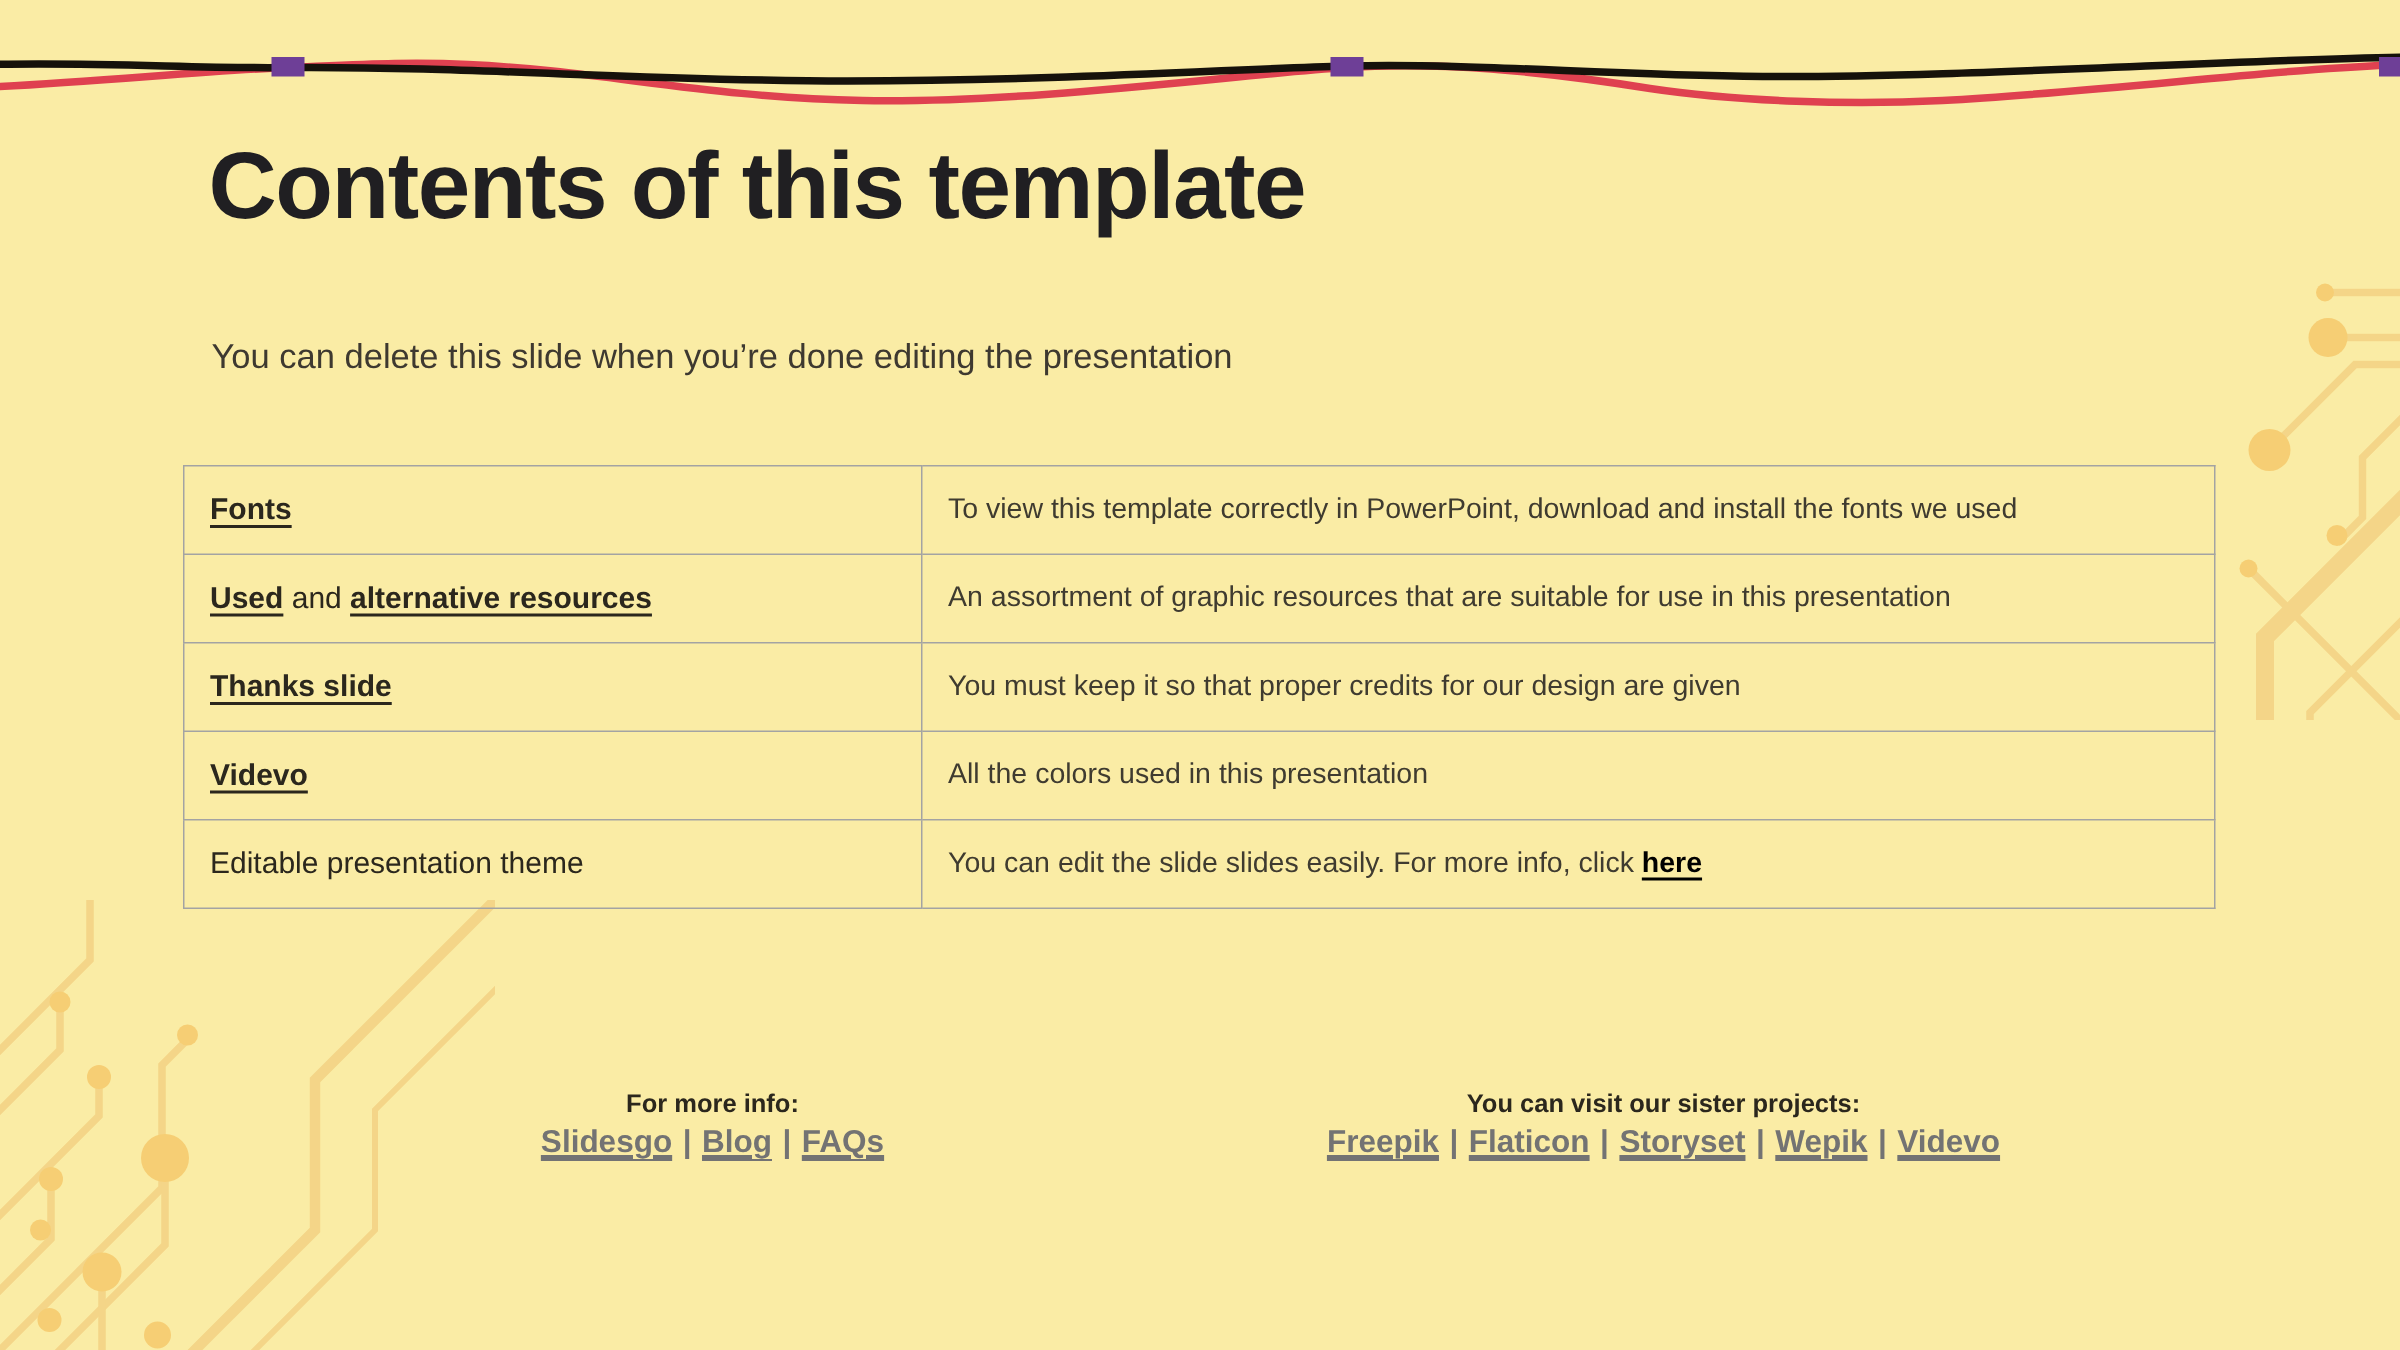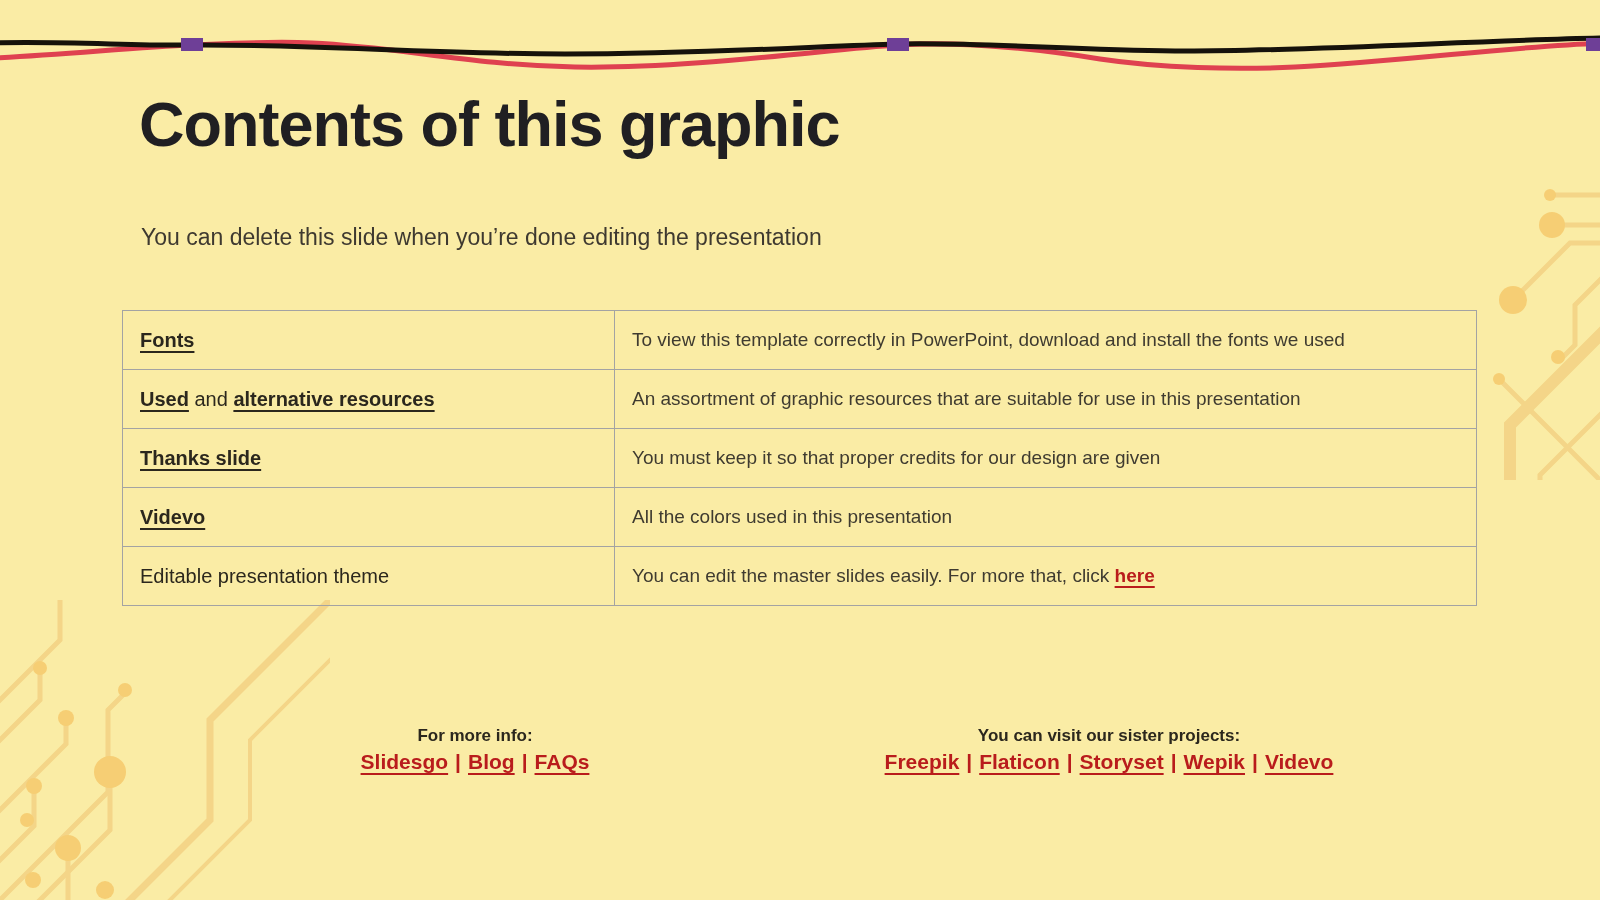--- a/index.html
+++ b/index.html
@@ -41,27 +41,27 @@
   td.c-left{width:460px;font-size:20px;color:#2B271D;}
   td.c-right{font-size:19px;color:#3F3B30;}
   .tbl-link{
     font-weight:bold;
     text-decoration:underline;
     text-decoration-thickness:2px;
     text-underline-offset:4px;
     color:#2B271D;
     cursor:pointer;
   }
-  td.c-right .tbl-link{color:#b91c1c;}
+  td.c-right .tbl-link{color:#000000;}
   
   .footer-block{position:absolute;top:726px;text-align:center;}
   .footer-info{left:275px;width:400px;}
   .footer-sister{left:854px;width:510px;}
   .footer-heading{font-size:17px;font-weight:bold;color:#2B271D;}
-  .footer-links{margin-top:4px;font-size:21px;font-weight:bold;color:#b91c1c;}
+  .footer-links{margin-top:4px;font-size:21px;font-weight:bold;color:#737373;text-decoration:underline;}
   .footer-links .flink{
     text-decoration:underline;
     text-decoration-thickness:2px;
     text-underline-offset:4px;
     cursor:pointer;
   }
   .footer-links .sep{margin:0 7px;}
 </style>
 </head>
 <body>
@@ -114,21 +114,21 @@
   </g>
   <g fill="#F6CE74">
     <circle cx="130" cy="15" r="6"></circle>
     <circle cx="132" cy="45" r="13"></circle>
     <circle cx="93" cy="120" r="14"></circle>
     <circle cx="138" cy="177" r="7"></circle>
     <circle cx="79" cy="199" r="6"></circle>
   </g>
 </svg>
 
-<div class="title">Contents of this graphic</div>
+<div class="title">Contents of this template</div>
 <div class="subtitle">You can delete this slide when you’re done editing the presentation</div>
 
 <table class="contents">
   <tbody>
     <tr>
       <td class="c-left">
         <span class="tbl-link">Fonts</span>
       </td>
       <td class="c-right">To view this template correctly in PowerPoint, download and install the fonts we used</td>
     </tr>
@@ -147,21 +147,21 @@
     <tr>
       <td class="c-left">
         <span class="tbl-link">Videvo</span>
       </td>
       <td class="c-right">All the colors used in this presentation</td>
     </tr>
     <tr>
       <td class="c-left">
         <span>Editable presentation theme</span>
       </td>
-      <td class="c-right"><span>You can edit the master slides easily. For more that, click </span><span class="tbl-link">here</span></td>
+      <td class="c-right"><span>You can edit the slide slides easily. For more info, click </span><span class="tbl-link">here</span></td>
     </tr>
   </tbody>
 </table>
 
 <div class="footer-block footer-info">
   <div class="footer-heading">For more info:</div>
   <div class="footer-links">
     <span class="flink">Slidesgo</span><span class="sep">|</span><span class="flink">Blog</span><span class="sep">|</span><span class="flink">FAQs</span>
   </div>
 </div>

